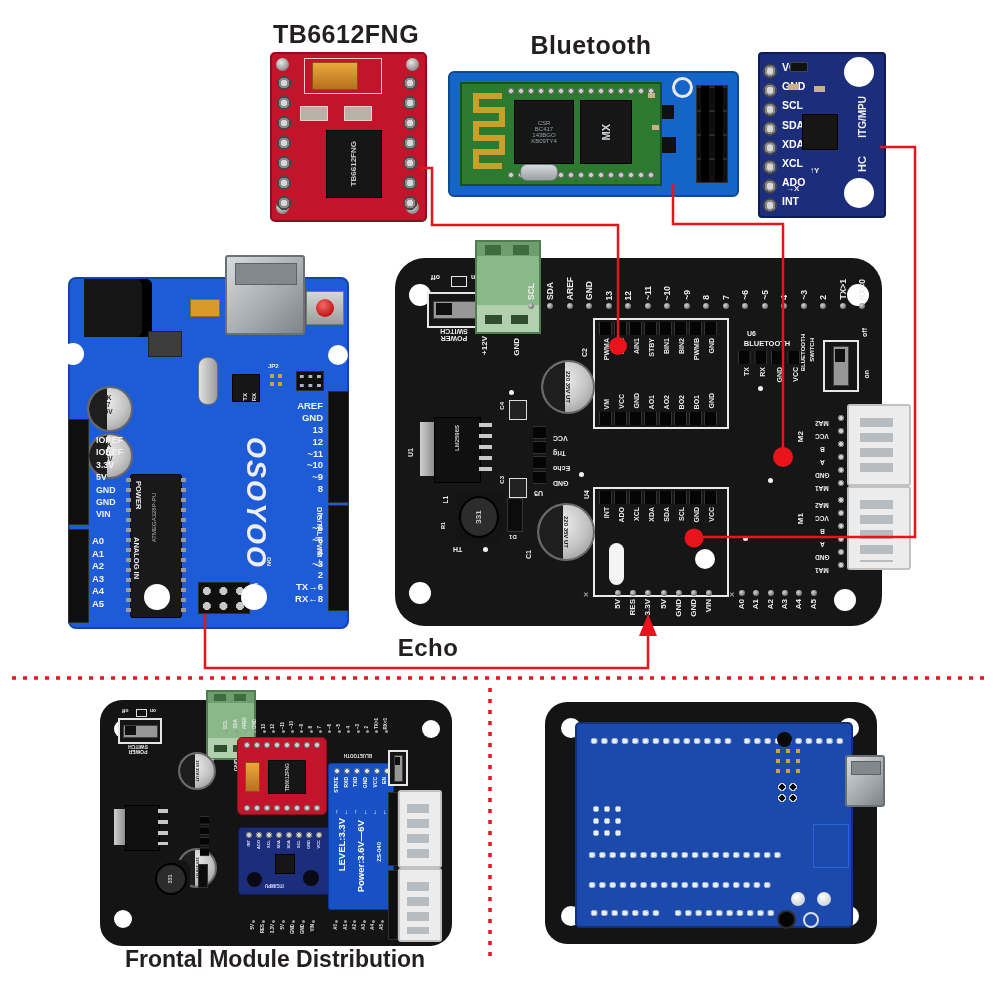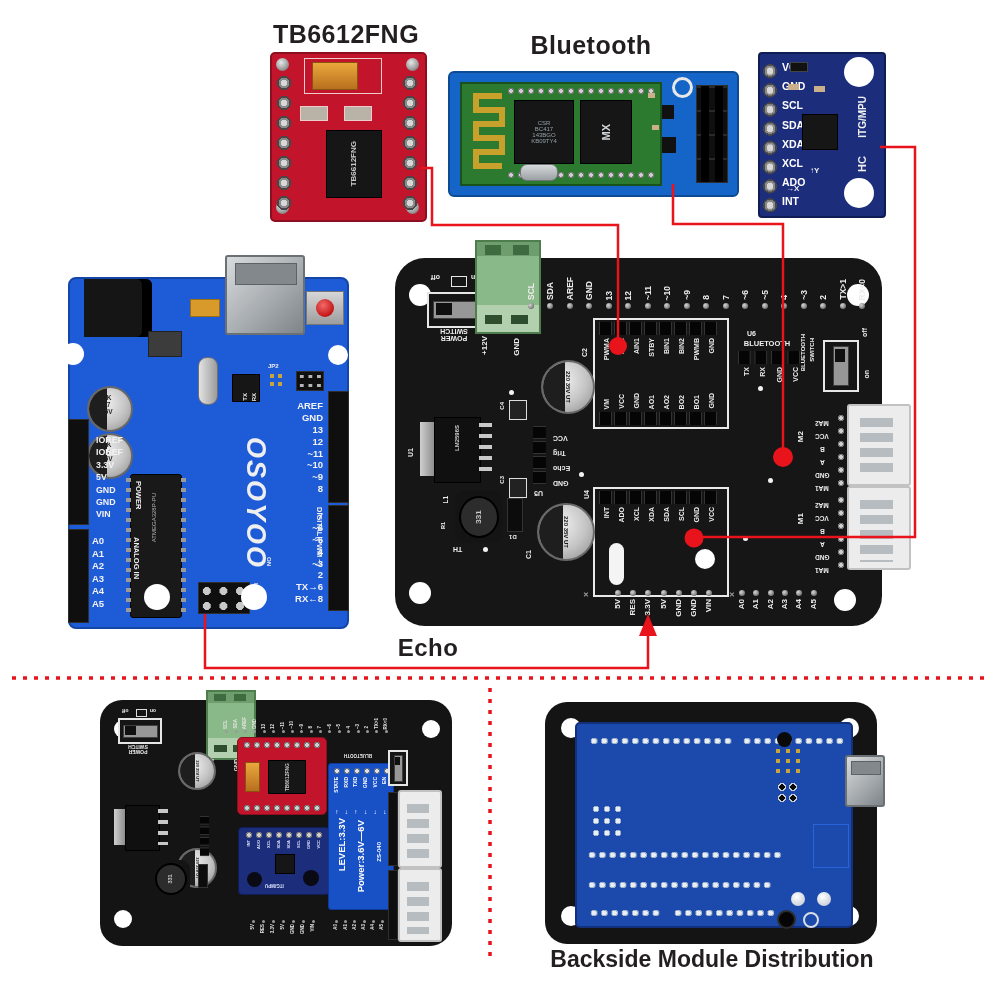--- a/index.html
+++ b/index.html
@@ -858,21 +858,21 @@
       <span class="abs" style="left:200px;top:8px;width:15px;height:15px;border-radius:50%;background:#0a0a0a;"></span>
       <span class="abs" style="left:214px;top:168px;width:14px;height:14px;border-radius:50%;background:radial-gradient(circle at 40% 35%,#fff,#b9c2cc);"></span>
       <span class="abs" style="left:240px;top:168px;width:14px;height:14px;border-radius:50%;background:radial-gradient(circle at 40% 35%,#fff,#b9c2cc);"></span>
       <span class="abs" style="left:226px;top:188px;width:12px;height:12px;border-radius:50%;border:2px solid #d7dee6;background:#1b49ac;"></span>
       <div class="abs" style="left:236px;top:100px;width:34px;height:42px;border:1px solid #2a62d8;"></div>
     </div>
     <div class="usb" style="left:300px;top:53px;width:36px;height:48px;"></div>
     <span class="abs" style="left:232px;top:208px;width:15px;height:15px;border-radius:50%;background:#050505;border:2px solid #2c2c2c;"></span>
   </div>
 
-  <div class="abs caption" style="left:512px;top:946px;width:400px;">Backside Module Distribution</div>
+  <div class="abs caption" style="left:75px;top:946px;width:400px;">Frontal Module Distribution</div>
 
   <svg class="overlay" width="1000" height="999" viewBox="0 0 1000 999">
     <polyline points="421,168 432,168 432,225 618,225 618,338" fill="none" stroke="#e8131b" stroke-width="2.5"></polyline>
     <circle cx="618" cy="346" r="9" fill="#e8131b"></circle>
     <polyline points="673,184 673,224 783,224 783,448" fill="none" stroke="#e8131b" stroke-width="2.5"></polyline>
     <circle cx="783" cy="457" r="10" fill="#e8131b"></circle>
     <polyline points="880,147 915,147 915,537 703,537" fill="none" stroke="#e8131b" stroke-width="2.5"></polyline>
     <circle cx="694" cy="538" r="9.5" fill="#e8131b"></circle>
     <polyline points="205,614 205,668 648,668 648,634" fill="none" stroke="#e8131b" stroke-width="2.5"></polyline>
     <polygon points="648,614 639,636 657,636" fill="#e8131b"></polygon>

